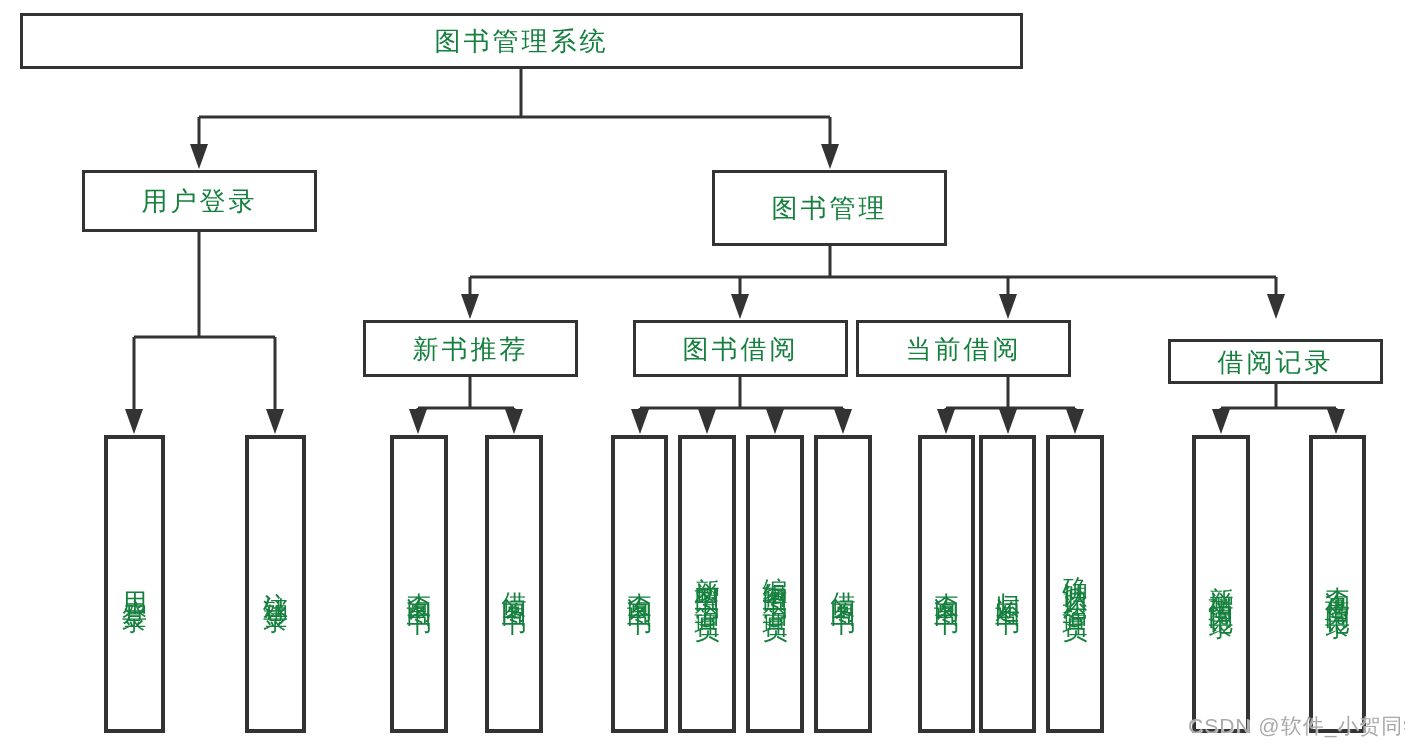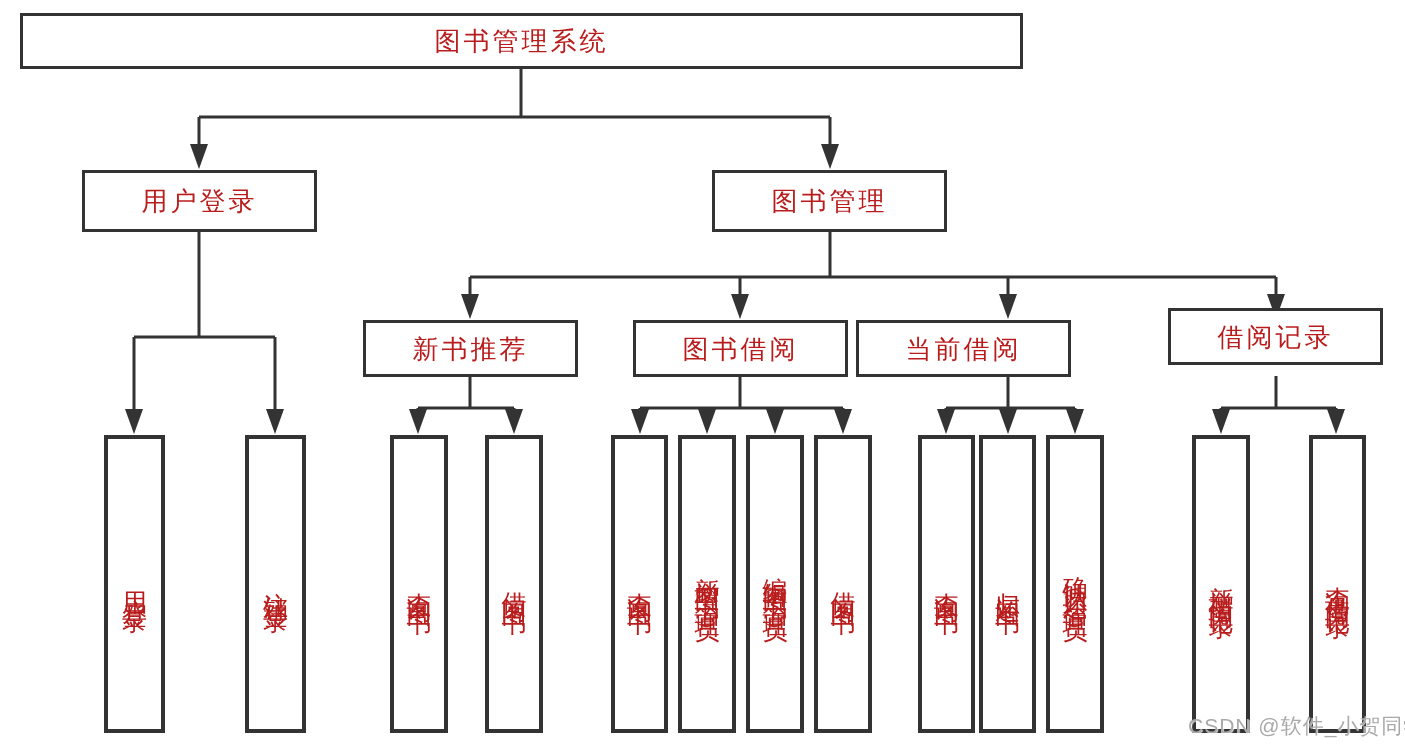--- a/index.html
+++ b/index.html
@@ -19,21 +19,21 @@
     position: absolute;
     left: 0;
     top: 0;
     pointer-events: none;
   }
   .node {
     position: absolute;
     box-sizing: border-box;
     border: 3px solid #333333;
     background: #ffffff;
-    color: #b91c1c;
+    color: #15803d;
     display: flex;
     align-items: center;
     justify-content: center;
     text-align: center;
     line-height: 1;
   }
   .node.h {
     font-size: 26px;
     letter-spacing: 3px;
     white-space: nowrap;
@@ -90,26 +90,26 @@
       <polygon points="999,409 1017,409 1008,434"></polygon>
       <polygon points="1066,409 1084,409 1075,434"></polygon>
       <polygon points="1212,409 1230,409 1221,434"></polygon>
       <polygon points="1327,409 1345,409 1336,434"></polygon>
     </g>
   </svg>
 
   <div class="node h" style="left:20px; top:13px; width:1003px; height:56px;">图书管理系统</div>
 
   <div class="node h" style="left:82px; top:170px; width:235px; height:62px;">用户登录</div>
-  <div class="node h" style="left:712px; top:170px; width:235px; height:62px;">图书管理</div>
+  <div class="node h" style="left:712px; top:170px; width:235px; height:76px;">图书管理</div>
 
   <div class="node h" style="left:363px; top:320px; width:215px; height:57px;">新书推荐</div>
   <div class="node h" style="left:633px; top:320px; width:215px; height:57px;">图书借阅</div>
   <div class="node h" style="left:856px; top:320px; width:215px; height:57px;">当前借阅</div>
-  <div class="node h" style="left:1168px; top:308px; width:215px; height:57px;">借阅记录</div>
+  <div class="node h" style="left:1168px; top:339px; width:215px; height:45px;">借阅记录</div>
 
   <div class="node v" style="left:104px; top:435px; width:61px; height:298px;">用户登录</div>
   <div class="node v" style="left:245px; top:435px; width:61px; height:298px;">注销登录</div>
 
   <div class="node v" style="left:390px; top:435px; width:58px; height:298px;">查询图书</div>
   <div class="node v" style="left:485px; top:435px; width:58px; height:298px;">借阅图书</div>
 
   <div class="node v" style="left:611px; top:435px; width:57px; height:298px;">查询图书</div>
   <div class="node v" style="left:678px; top:435px; width:58px; height:298px;">新增图书（管理员）</div>
   <div class="node v" style="left:746px; top:435px; width:58px; height:298px;">编辑图书（管理员）</div>

